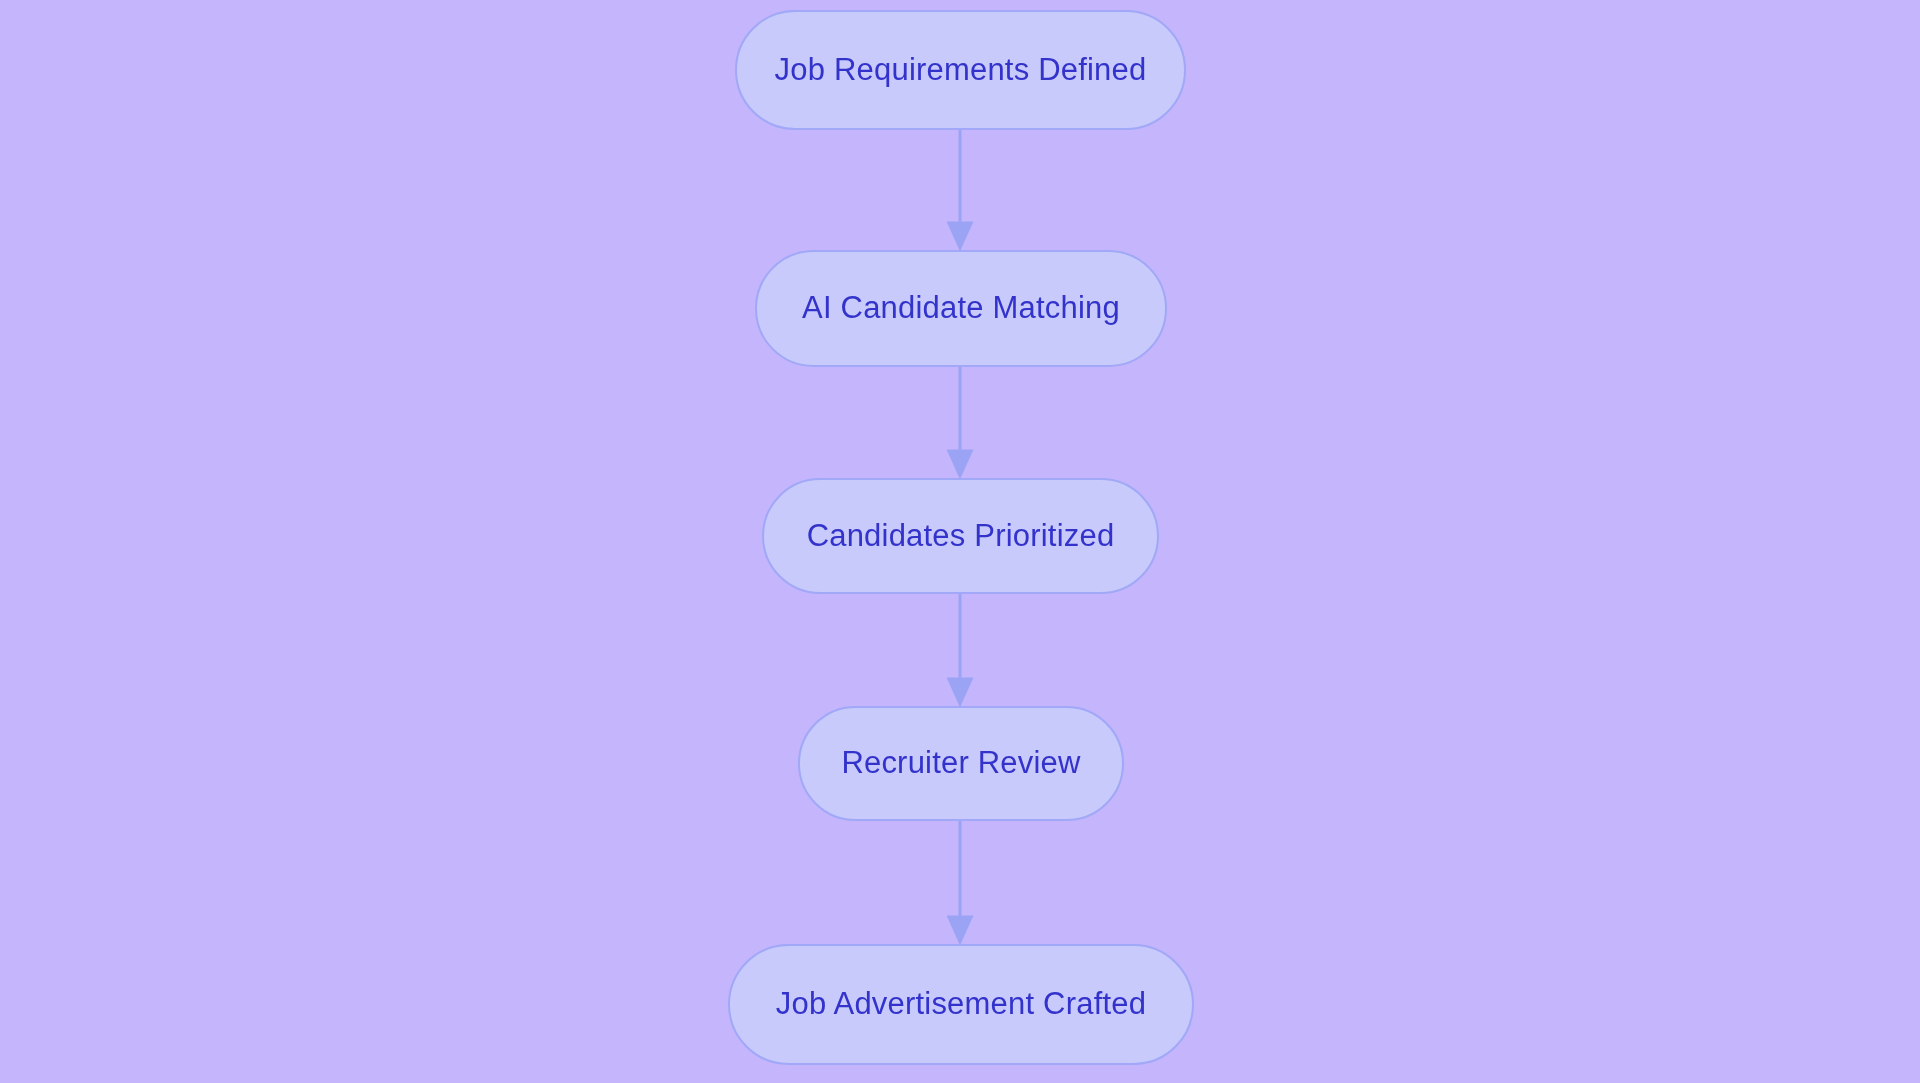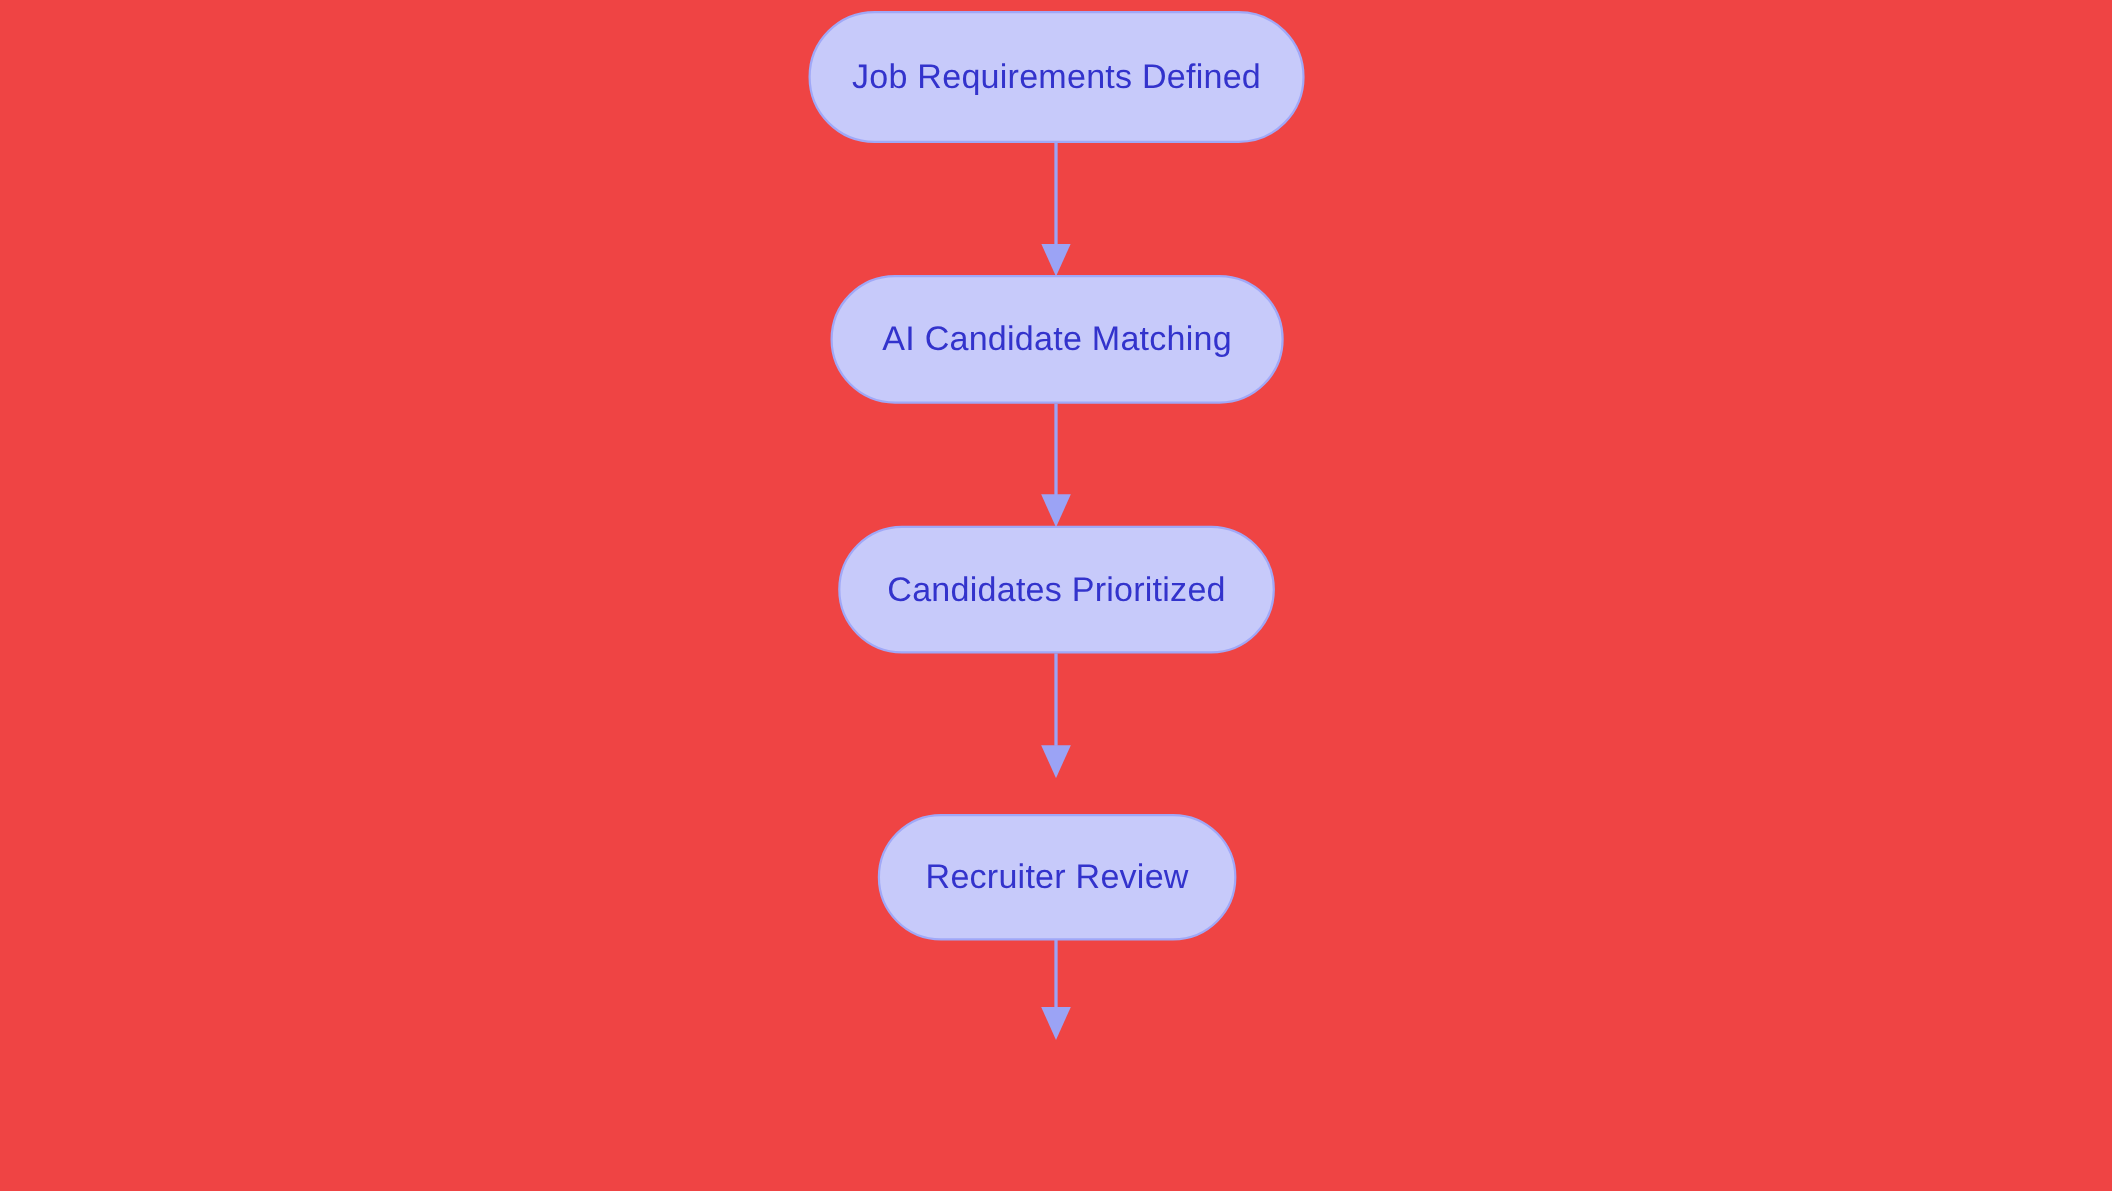--- a/index.html
+++ b/index.html
@@ -48,27 +48,27 @@
     font-size: 31px;
     font-weight: 400;
     letter-spacing: 0.2px;
     line-height: 1.1;
   }
 
   
   #node-0 { left: 735px; top: 10px;   width: 451px; height: 120px; }
   #node-1 { left: 755px; top: 250px;  width: 412px; height: 117px; text-align: right; }
   #node-2 { left: 762px; top: 478px;  width: 397px; height: 116px; }
-  #node-3 { left: 798px; top: 706px;  width: 326px; height: 115px; margin-top: 34px; }
+  #node-3 { left: 798px; top: 706px;  width: 326px; height: 115px; }
   #node-4 { left: 728px; top: 944px;  width: 466px; height: 121px; }
 </style>
 </head>
 <body style="background: rgb(255, 255, 255);">
 
-<div id="flowchart-canvas" style="background: #ef4444;">
+<div id="flowchart-canvas" style="background: #c4b5fd;">
 
   <svg class="edge-layer" width="1920" height="1083" viewBox="0 0 1920 1083" xmlns="http://www.w3.org/2000/svg">
     <defs>
       <marker id="arrowhead" markerWidth="10" markerHeight="9" refX="0.2" refY="4.5" orient="auto" markerUnits="strokeWidth">
         <path d="M0,0 L10,4.5 L0,9 z" fill="#9ba3f5"></path>
       </marker>
     </defs>
 
     <g>
       <line x1="960" y1="130" x2="960" y2="222" stroke="#9ba3f5" stroke-width="3" marker-end="url(#arrowhead)"></line>
@@ -96,14 +96,17 @@
   </div>
 
   <div class="flow-node" id="node-2" style="background: rgb(199, 202, 250); border-color: rgb(160, 168, 247); color: rgb(51, 51, 204);">
     <span class="node-label">Candidates Prioritized</span>
   </div>
 
   <div class="flow-node" id="node-3" style="background: rgb(199, 202, 250); border-color: rgb(160, 168, 247); color: rgb(51, 51, 204);">
     <span class="node-label">Recruiter Review</span>
   </div>
 
+  <div class="flow-node" id="node-4" style="background: rgb(199, 202, 250); border-color: rgb(160, 168, 247); color: rgb(51, 51, 204);">
+    <span class="node-label">Job Advertisement Crafted</span>
+  </div>
 
 </div>
 
 </body></html>

